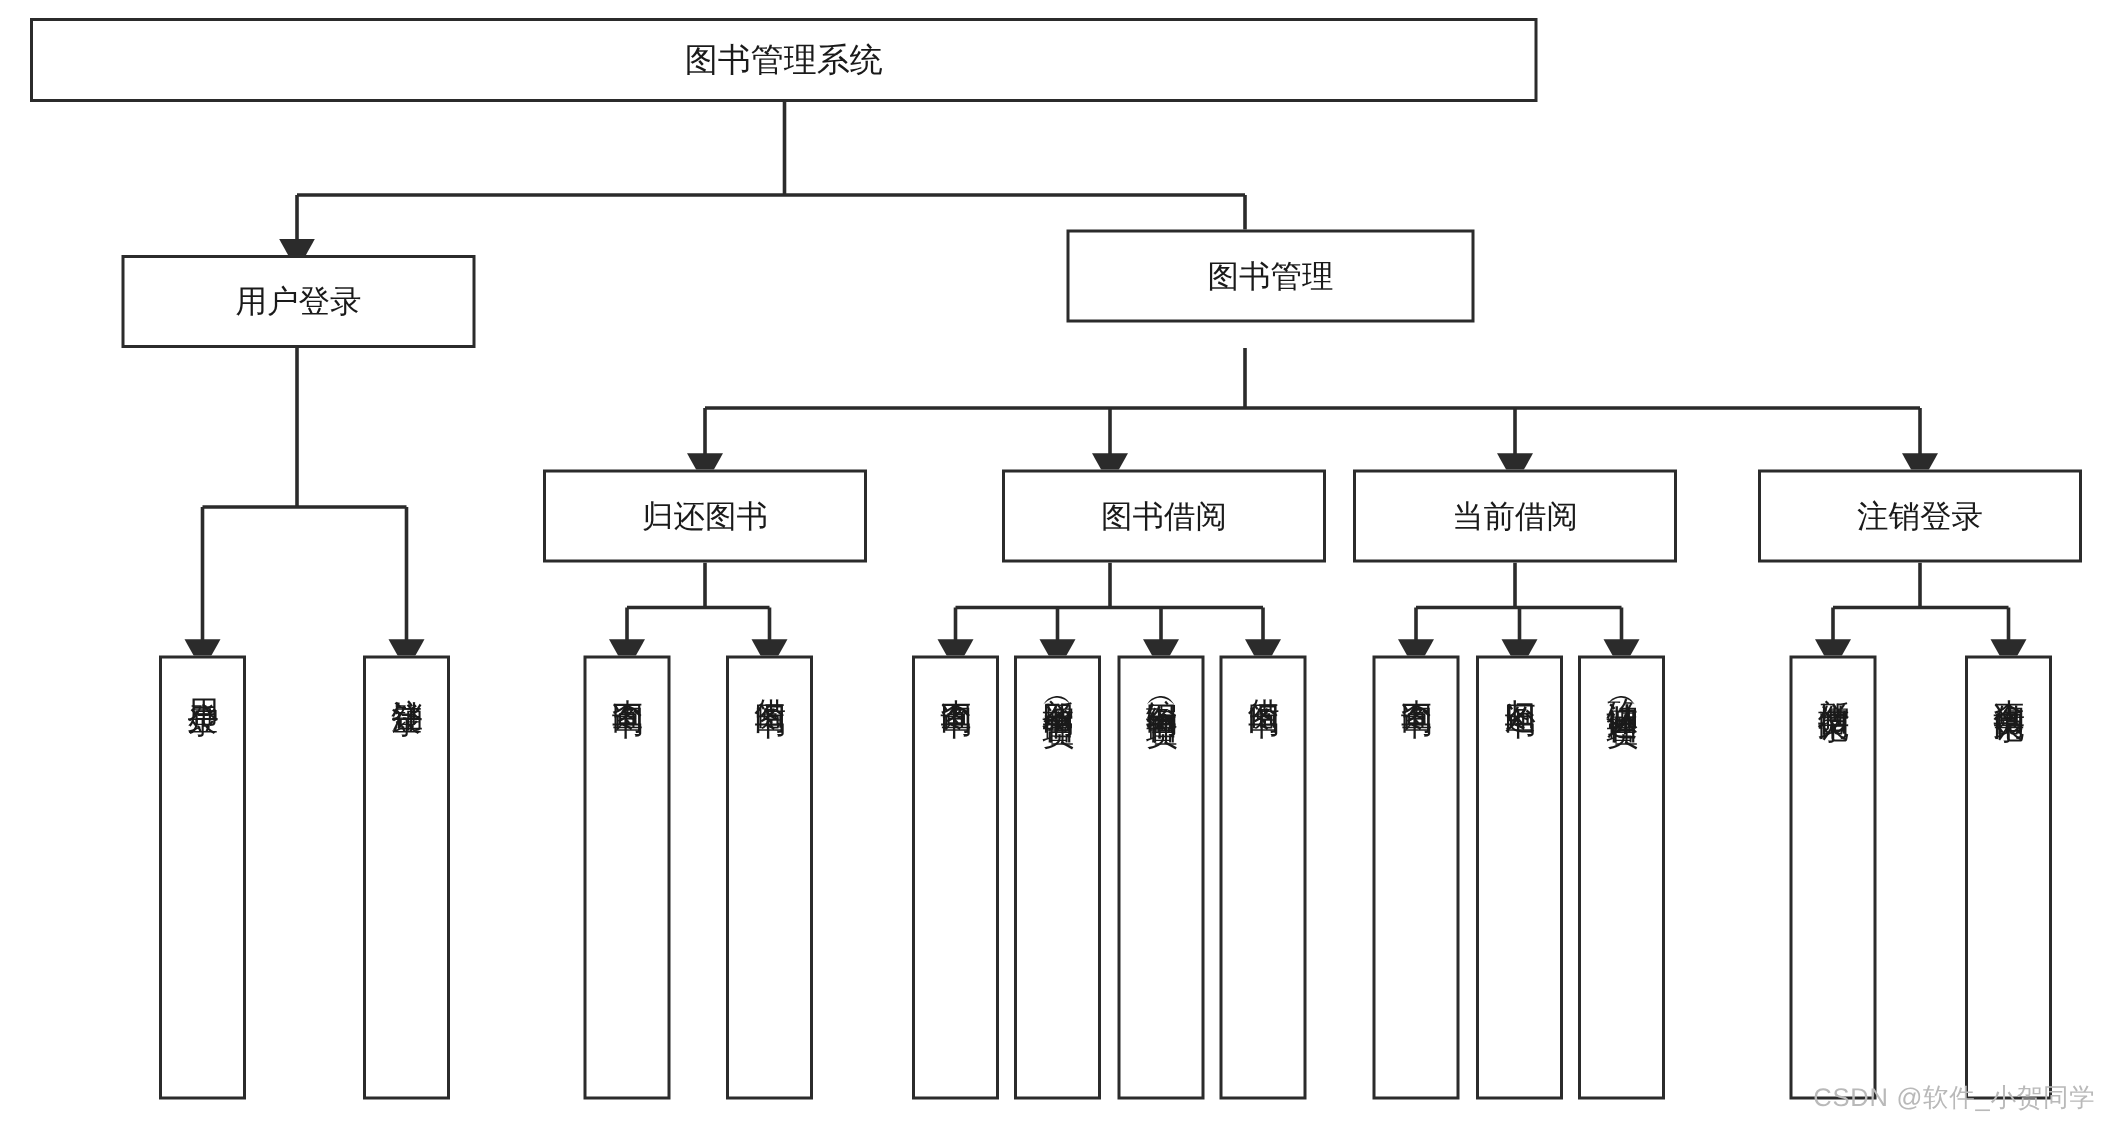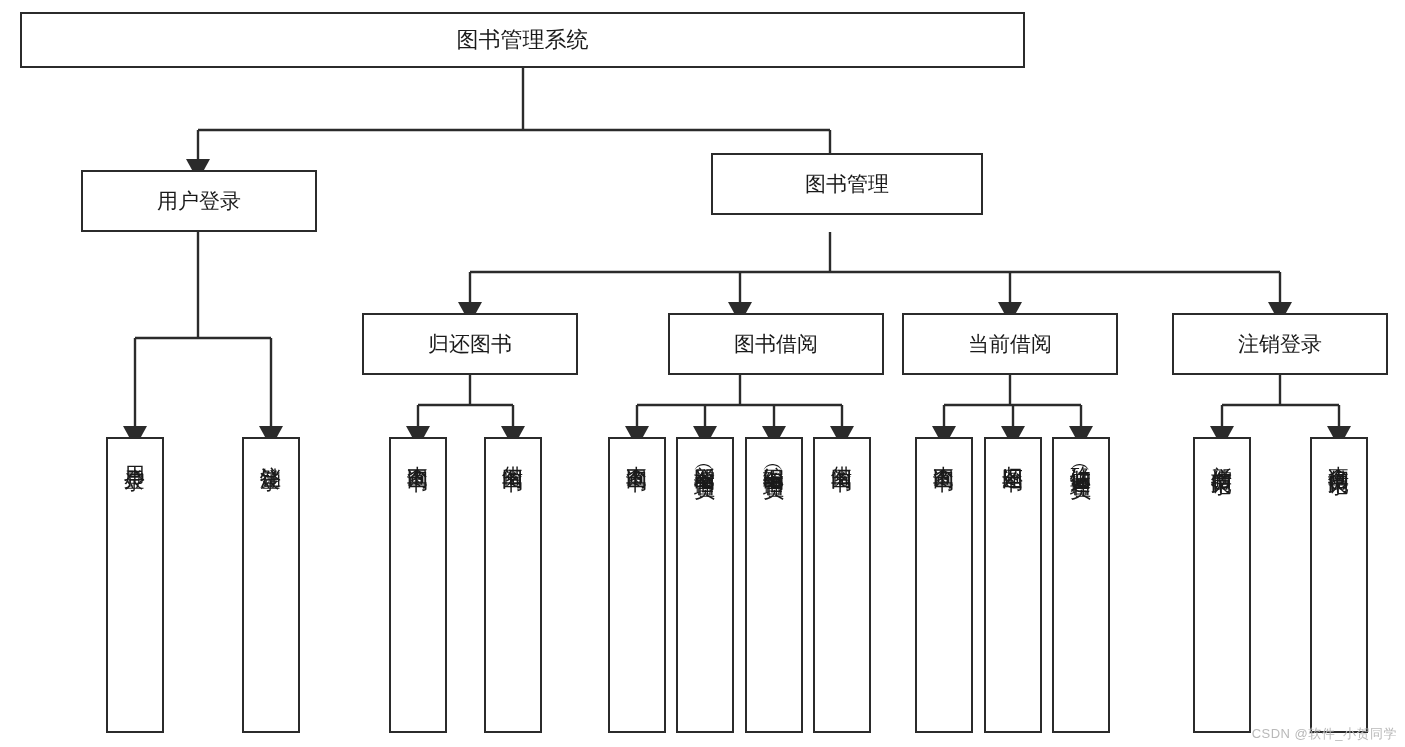--- a/index.html
+++ b/index.html
@@ -66,21 +66,21 @@
     fill: none;
   }
   .arrowhead {
     fill: #2b2b2b;
   }
   
   #watermark {
     position: absolute;
     right: 8px;
     bottom: 4px;
-    font-size: 13px;
+    font-size: 17px;
     color: #b9b9b9;
     letter-spacing: 0.5px;
     white-space: nowrap;
   }
 </style>
 </head>
 <body>
 
 <div id="canvas">
 

